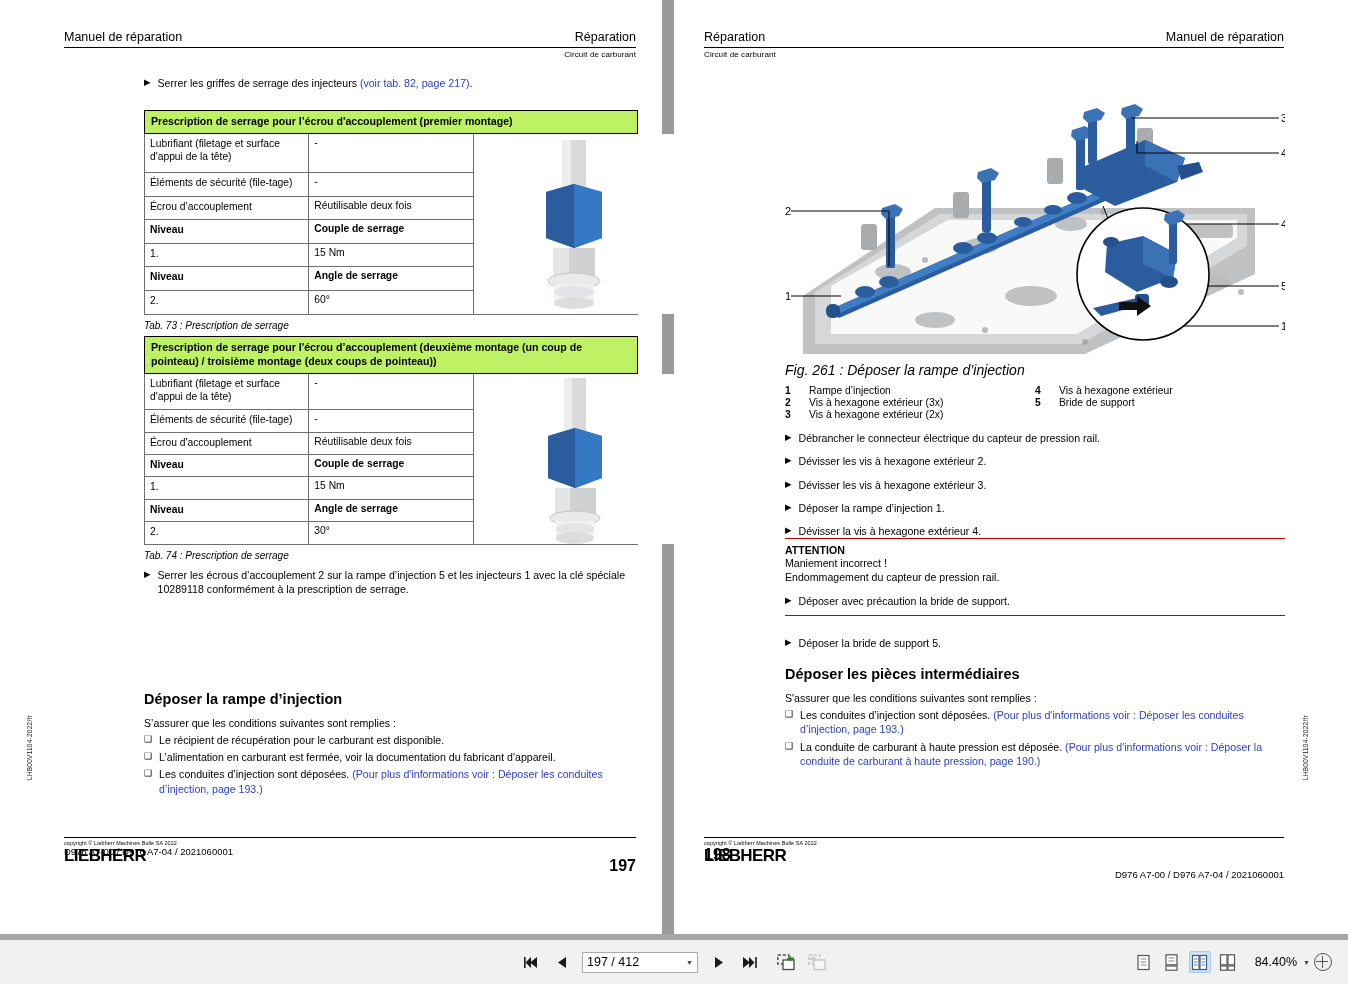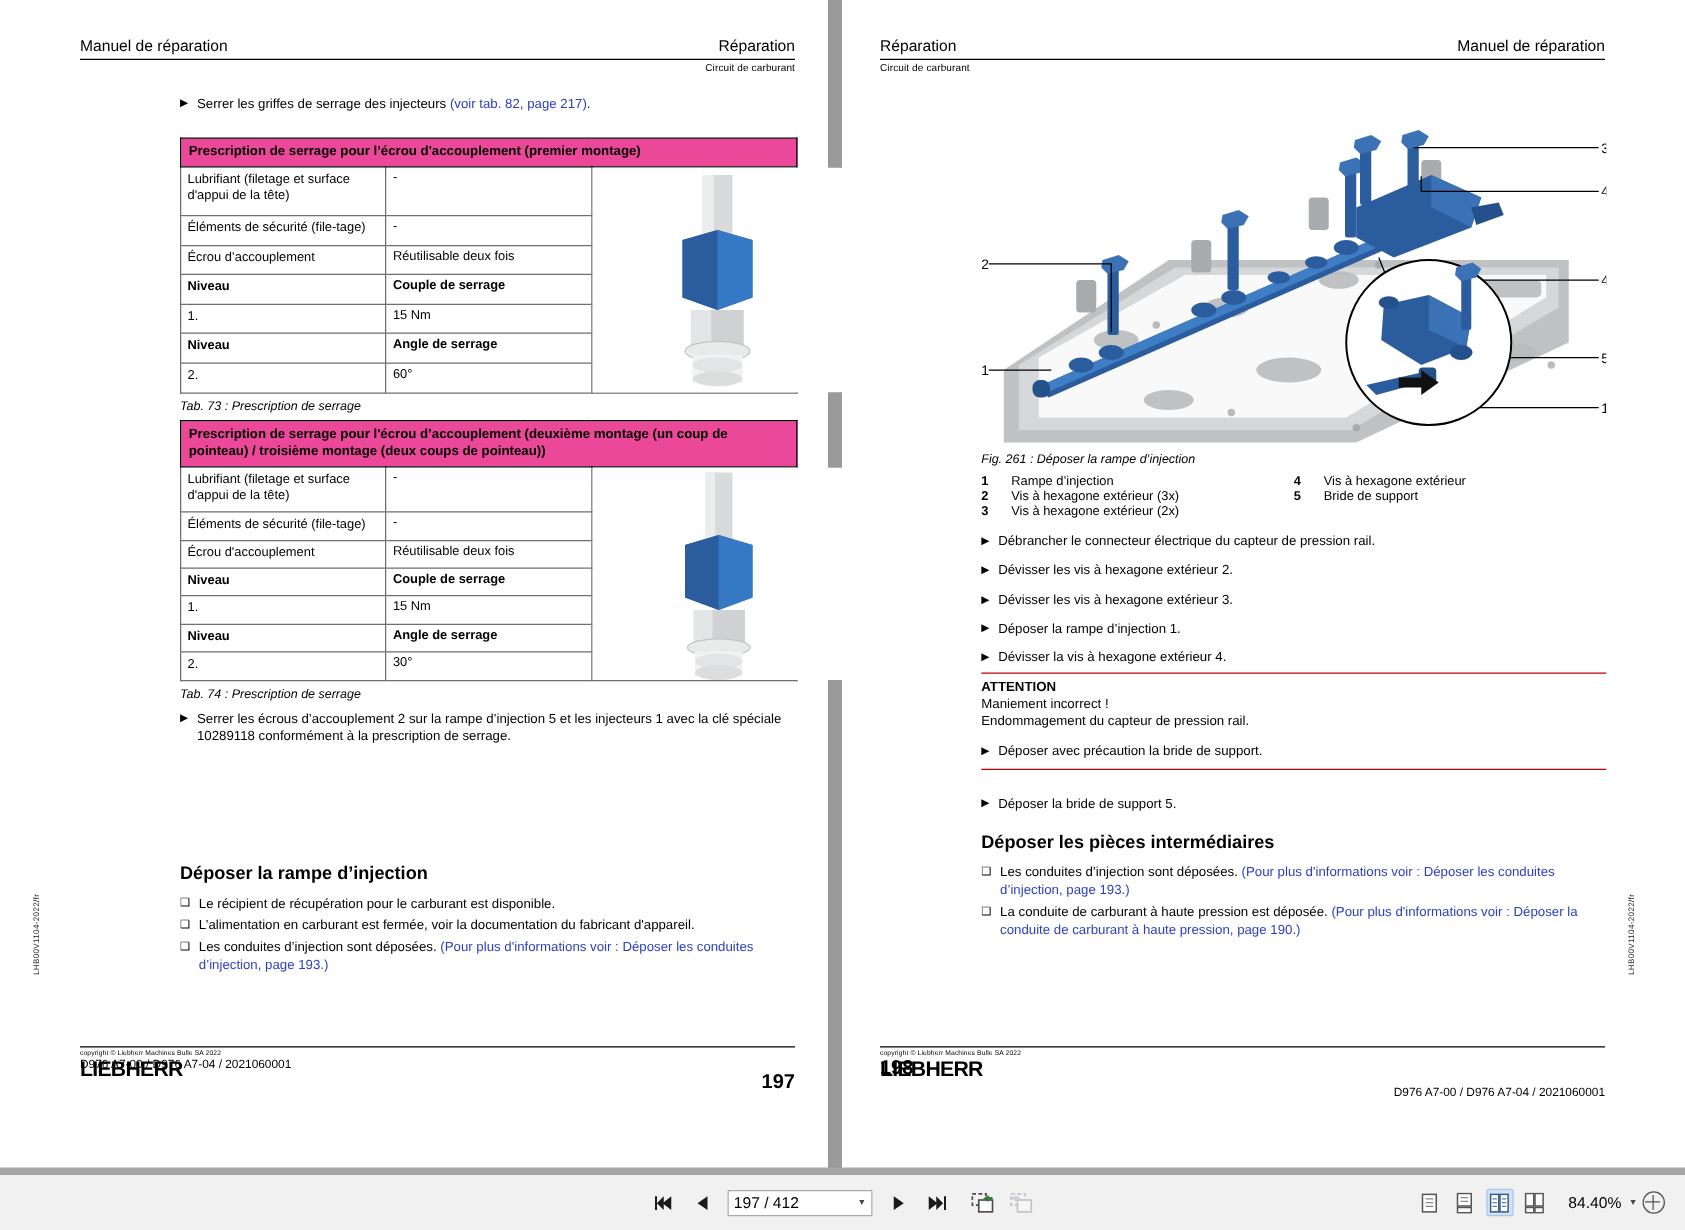--- a/index.html
+++ b/index.html
@@ -44,36 +44,36 @@
   .content{position:absolute;}
   .bullet{display:flex;gap:7px;margin:0 0 3px 0;line-height:1.35;font-size:10.6px;}
   .bullet .tri{flex:0 0 auto;font-size:8.5px;line-height:1.55;}
   .lnk{color:#2b3fbf;}
   .sq{flex:0 0 auto;font-size:9px;line-height:1.45;}
 
   
   table.spec{border-collapse:collapse;width:494px;table-layout:fixed;
              border:1.2px solid #000;font-size:10.3px;}
   table.spec td,table.spec th{border:1px solid #6f6f6f;padding:3px 5px;vertical-align:top;}
-  table.spec .hdr{background:#ec4899;font-weight:bold;text-align:left;border:1.2px solid #000;
+  table.spec .hdr{background:#bef264;font-weight:bold;text-align:left;border:1.2px solid #000;
                   font-size:10.6px;line-height:1.3;padding:4px 6px;}
   table.spec .c1{width:147px;line-height:1.28;}
   table.spec .c2{width:141px;}
   table.spec .c3{width:204px;padding:0;vertical-align:middle;text-align:center;}
   table.spec .b{font-weight:bold;}
   .tabcap{font-size:10px;font-style:italic;margin-top:5px;}
 
   .h3{font-size:15px;font-weight:bold;display:flex;gap:16px;margin:17px 0 0 0;}
   .h3 .num{width:46px;flex:0 0 auto;font-size:13.5px;padding-top:2px;}
   .h4{font-size:14.5px;font-weight:bold;margin:19px 0 9px 0;}
   .plain{font-size:10.6px;line-height:1.4;margin:0 0 2px 0;}
 
   
   .figbox{position:absolute;background:#fff;}
-  .figcap{font-size:10px;font-style:italic;}
+  .figcap{font-size:14px;font-style:italic;}
   .legend{display:flex;font-size:10.3px;margin-top:7px;}
   .legend .col{width:50%;}
   .legend .li{display:flex;margin-bottom:1px;}
   .legend .li .n{width:24px;font-weight:bold;flex:0 0 auto;}
 
   
   .attn{border-top:1.3px solid #c00000;border-bottom:1.3px solid #c00000;padding:5px 0 6px 0;}
   .attn .ttl{font-weight:bold;font-size:10.6px;}
   .attn .ln{font-size:10.6px;line-height:1.35;}
 
@@ -241,20 +241,21 @@
       <div class="content" style="left:144px;top:568px;width:500px;">
         <div class="bullet">
           <span class="tri">▶</span>
           <span>Serrer les écrous d’accouplement 2 sur la rampe d’injection 5 et les injecteurs 1 avec la clé spéciale 10289118 conformément à la prescription de serrage.</span>
         </div>
       </div>
 
 
       <div class="content" style="left:144px;top:672px;width:500px;">
         <div class="h4">Déposer la rampe d’injection</div>
+        <div class="plain">S’assurer que les conditions suivantes sont remplies :</div>
         <div class="bullet">
           <span class="sq">❑</span>
           <span>Le récipient de récupération pour le carburant est disponible.</span>
         </div>
         <div class="bullet">
           <span class="sq">❑</span>
           <span>L’alimentation en carburant est fermée, voir la documentation du fabricant d'appareil.</span>
         </div>
         <div class="bullet">
           <span class="sq">❑</span>
@@ -468,20 +469,21 @@
           <div class="bullet" style="margin-top:9px;margin-bottom:1px">
             <span class="tri">▶</span>
             <span>Déposer avec précaution la bride de support.</span>
           </div>
         </div>
         <div class="bullet" style="margin-top:20px">
           <span class="tri">▶</span>
           <span>Déposer la bride de support 5.</span>
         </div>
         <div class="h4" style="margin-top:16px">Déposer les pièces intermédiaires</div>
+        <div class="plain">S'assurer que les conditions suivantes sont remplies :</div>
         <div class="bullet">
           <span class="sq">❑</span>
           <span><span>Les conduites d’injection sont déposées. </span><span class="lnk">(Pour plus d'informations voir : Déposer les conduites d’injection, page 193.)</span></span>
         </div>
         <div class="bullet">
           <span class="sq">❑</span>
           <span><span>La conduite de carburant à haute pression est déposée. </span><span class="lnk">(Pour plus d'informations voir : Déposer la conduite de carburant à haute pression, page 190.)</span></span>
         </div>
       </div>
 

